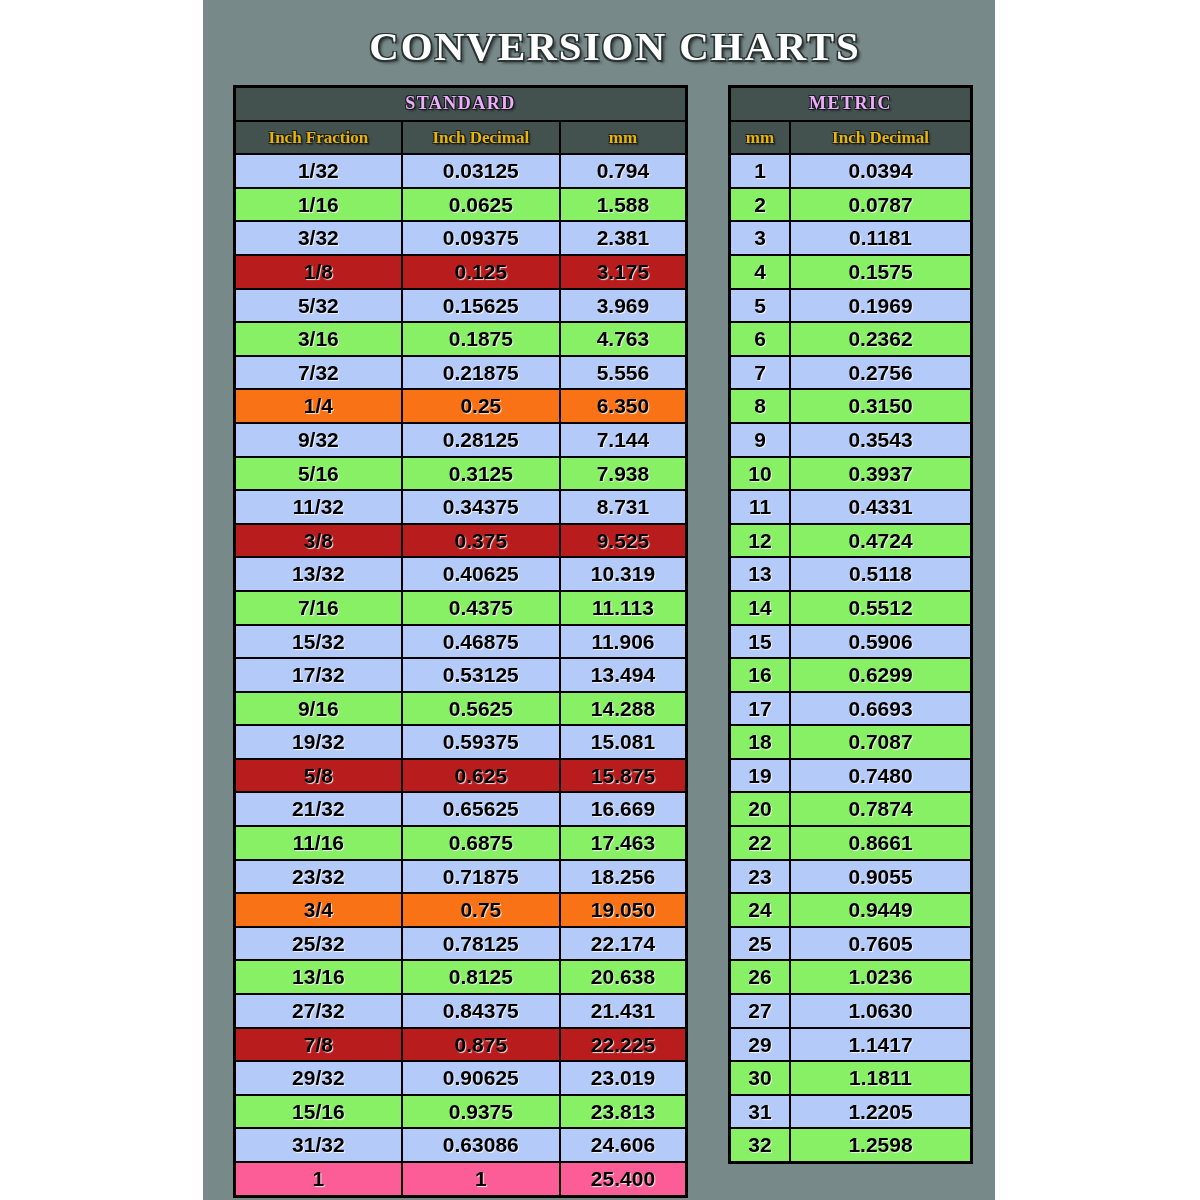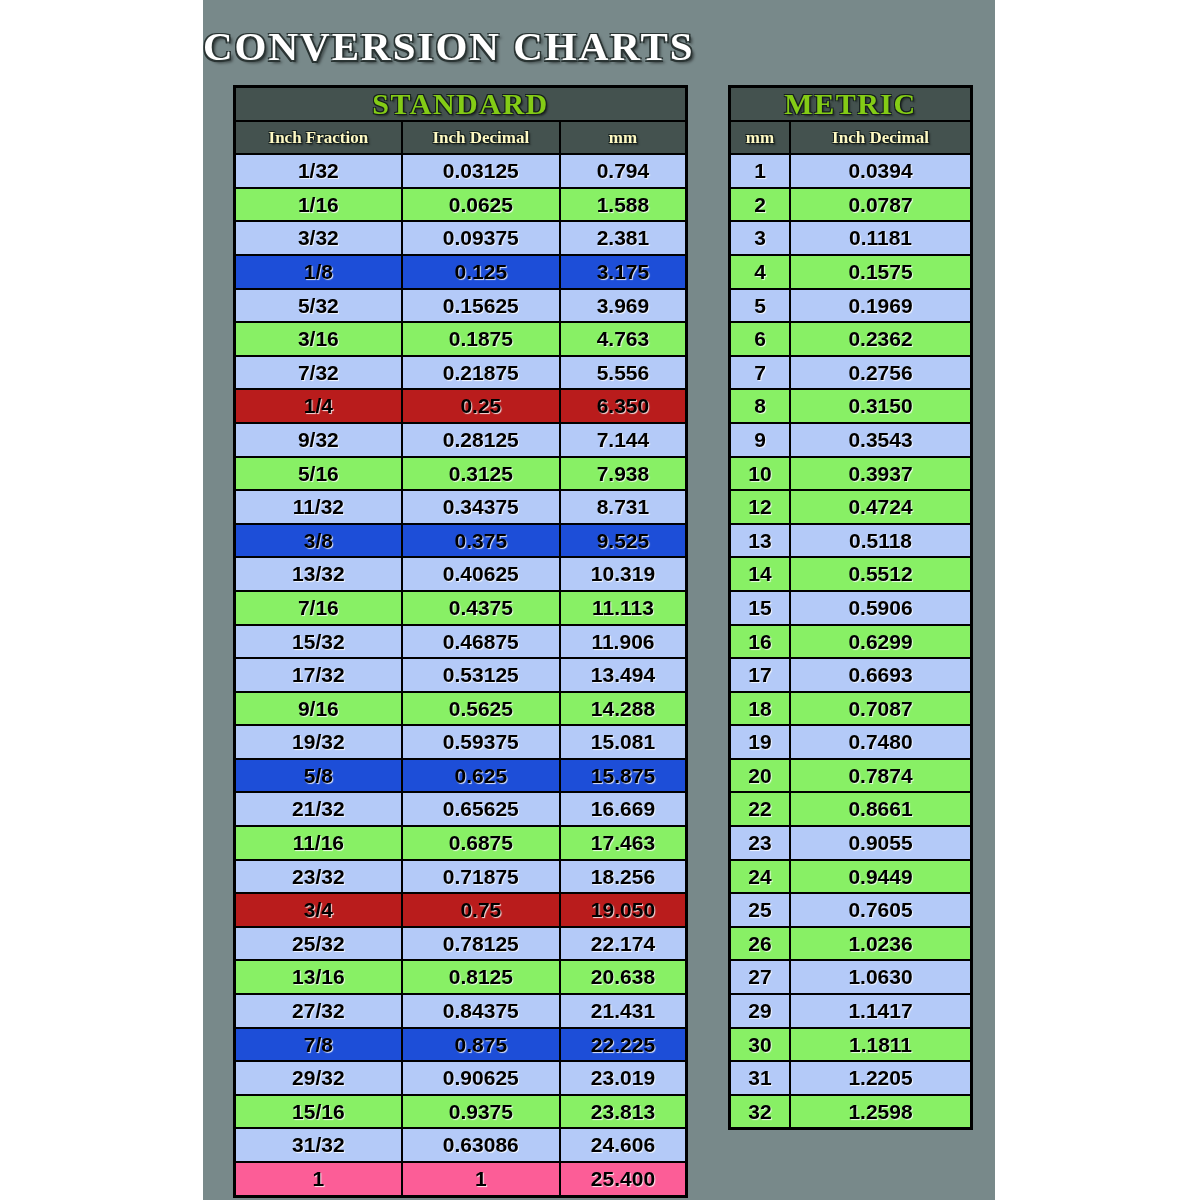--- a/index.html
+++ b/index.html
@@ -17,33 +17,35 @@
   #poster {
     position: absolute;
     left: 203px;
     top: 0px;
     width: 792px;
     height: 1200px;
     background: #78898a;
   }
 
   #poster-title {
+    text-align: center;
     font-family: "Liberation Serif", serif;
     font-weight: bold;
     font-size: 41px;
     letter-spacing: 2px;
     color: #ffffff;
     padding-top: 22px;
     text-shadow:
       -1.5px -1.5px 0 #2a3433,
        1.5px -1.5px 0 #2a3433,
       -1.5px  1.5px 0 #2a3433,
        1.5px  1.5px 0 #2a3433,
        3px 3px 3px rgba(0,0,0,0.55);
     white-space: nowrap;
+    padding-left: 32px;
   }
 
   #tables-area {
     position: absolute;
     left: 0;
     top: 85px;
     width: 792px;
   }
 
   .tbl-wrap {
@@ -62,38 +64,38 @@
   table.conv td, table.conv th {
     border: 2px solid #000000;
     text-align: center;
     padding: 0;
     height: 31.6px;
     line-height: 31.6px;
   }
 
   .sect-title {
     background: #44524f;
-    color: #84cc16;
+    color: #f0abfc;
     font-family: "Liberation Serif", serif;
     font-weight: bold;
-    font-size: 30px;
+    font-size: 18px;
     letter-spacing: 1.5px;
     height: 34px;
     line-height: 34px;
     text-shadow:
       -1px -1px 0 #16201e,
        1px -1px 0 #16201e,
       -1px  1px 0 #16201e,
        1px  1px 0 #16201e,
        2px 2px 2px rgba(0,0,0,0.5);
   }
 
   .col-head {
     background: #44524f;
-    color: #fef9c3;
+    color: #eab308;
     font-family: "Liberation Serif", serif;
     font-weight: bold;
     font-size: 17px;
     height: 30px;
     line-height: 30px;
     text-shadow:
       -1px -1px 0 #16201e,
        1px -1px 0 #16201e,
       -1px  1px 0 #16201e,
        1px  1px 0 #16201e,
@@ -104,22 +106,22 @@
     font-family: "Liberation Sans", sans-serif;
     font-weight: bold;
     font-size: 21px;
     color: #000000;
     text-shadow: 1px 1px 1px rgba(255,255,255,0.85);
   }
 
   
   tr.c-blue   td.cell { background: #b4caf8; }
   tr.c-green  td.cell { background: #88f065; }
-  tr.c-yellow td.cell { background: #1d4ed8; }
-  tr.c-orange td.cell { background: #b91c1c; }
+  tr.c-yellow td.cell { background: #b91c1c; }
+  tr.c-orange td.cell { background: #f97316; }
   tr.c-pink   td.cell { background: #fc5d97; }
 
   #standard-wrap col.c1 { width: 37%; }
   #standard-wrap col.c2 { width: 35%; }
   #standard-wrap col.c3 { width: 28%; }
   #metric-wrap   col.m1 { width: 25%; }
   #metric-wrap   col.m2 { width: 75%; }
 </style>
 </head>
 <body>
@@ -356,20 +358,24 @@
               <td class="cell">0.3150</td>
             </tr>
             <tr class="c-blue">
               <td class="cell">9</td>
               <td class="cell">0.3543</td>
             </tr>
             <tr class="c-green">
               <td class="cell">10</td>
               <td class="cell">0.3937</td>
             </tr>
+            <tr class="c-blue">
+              <td class="cell">11</td>
+              <td class="cell">0.4331</td>
+            </tr>
             <tr class="c-green">
               <td class="cell">12</td>
               <td class="cell">0.4724</td>
             </tr>
             <tr class="c-blue">
               <td class="cell">13</td>
               <td class="cell">0.5118</td>
             </tr>
             <tr class="c-green">
               <td class="cell">14</td>

